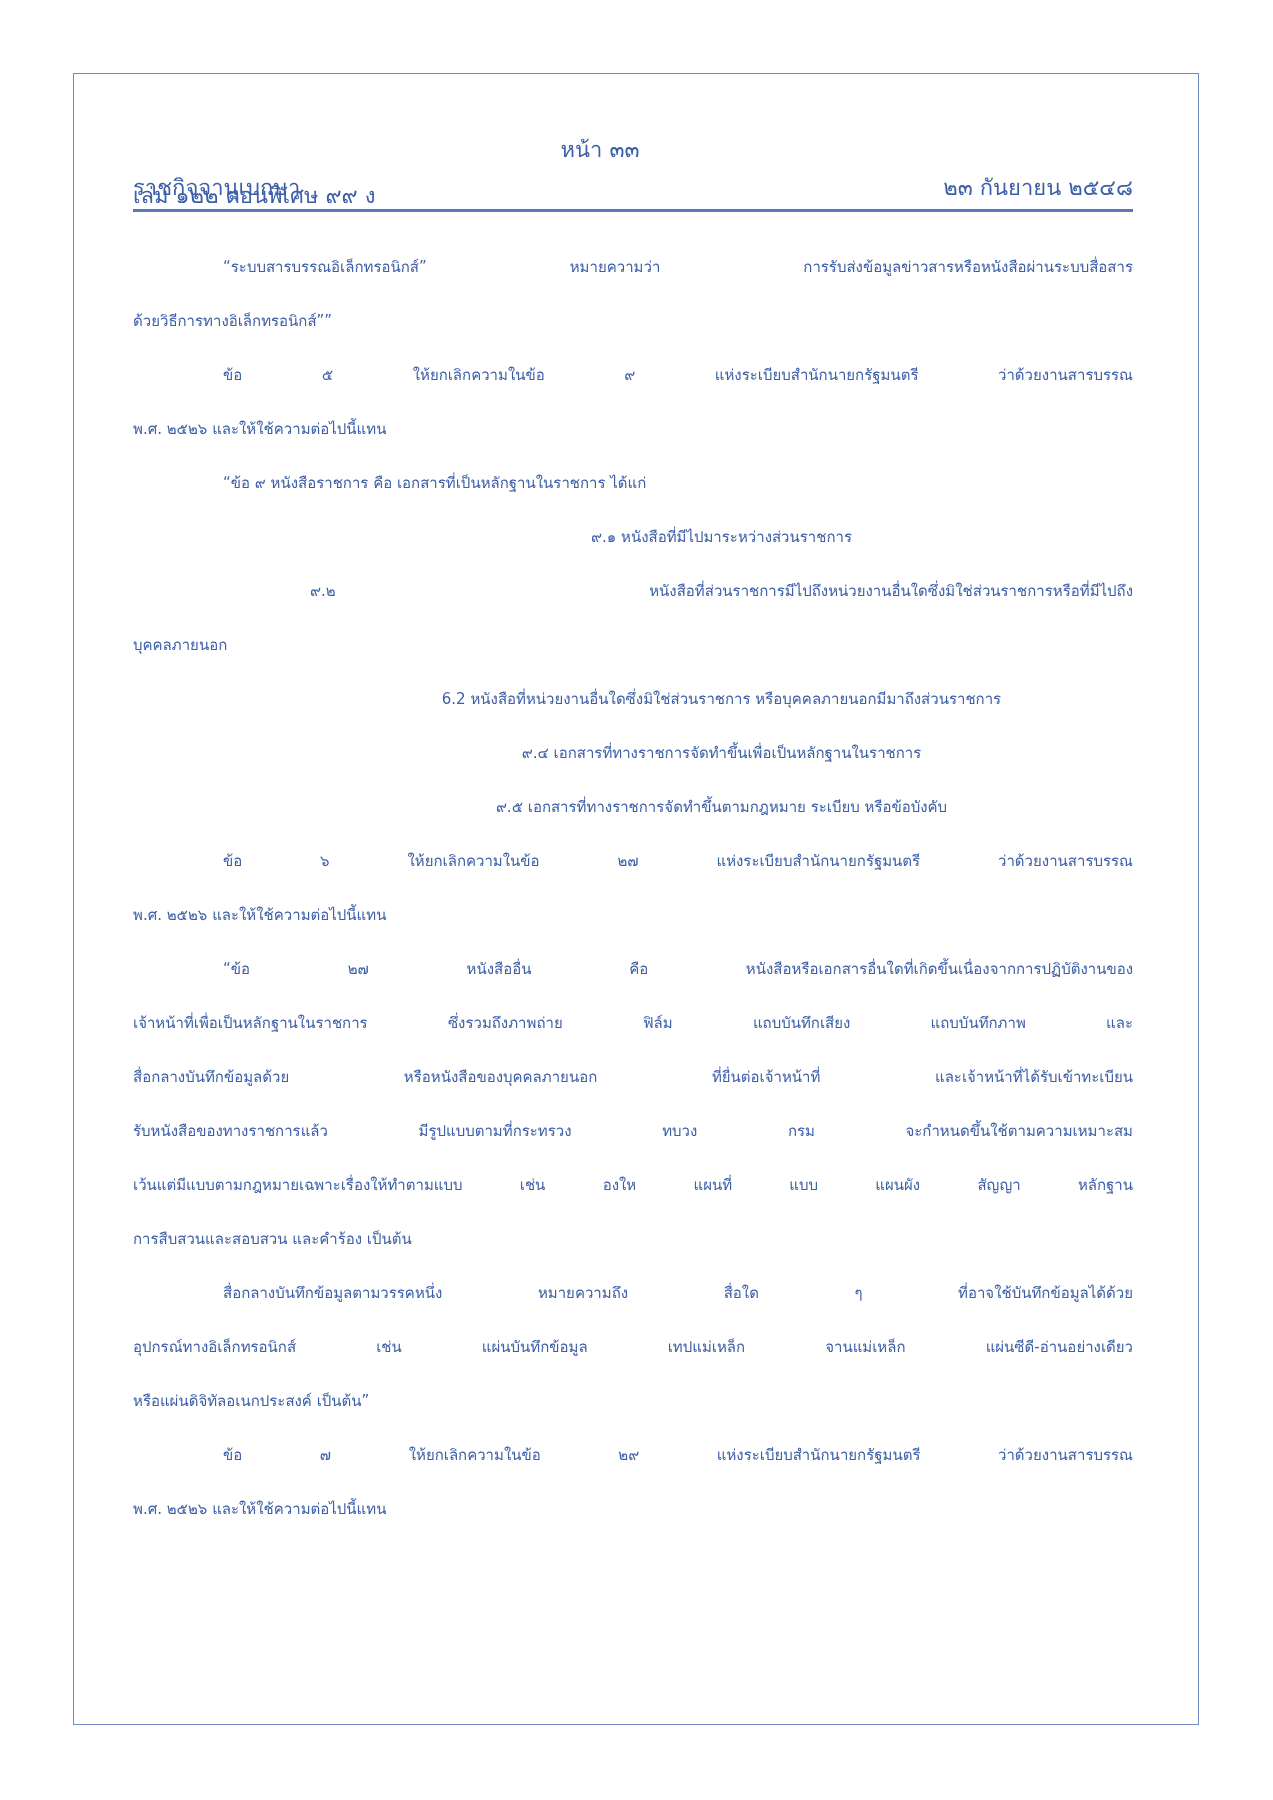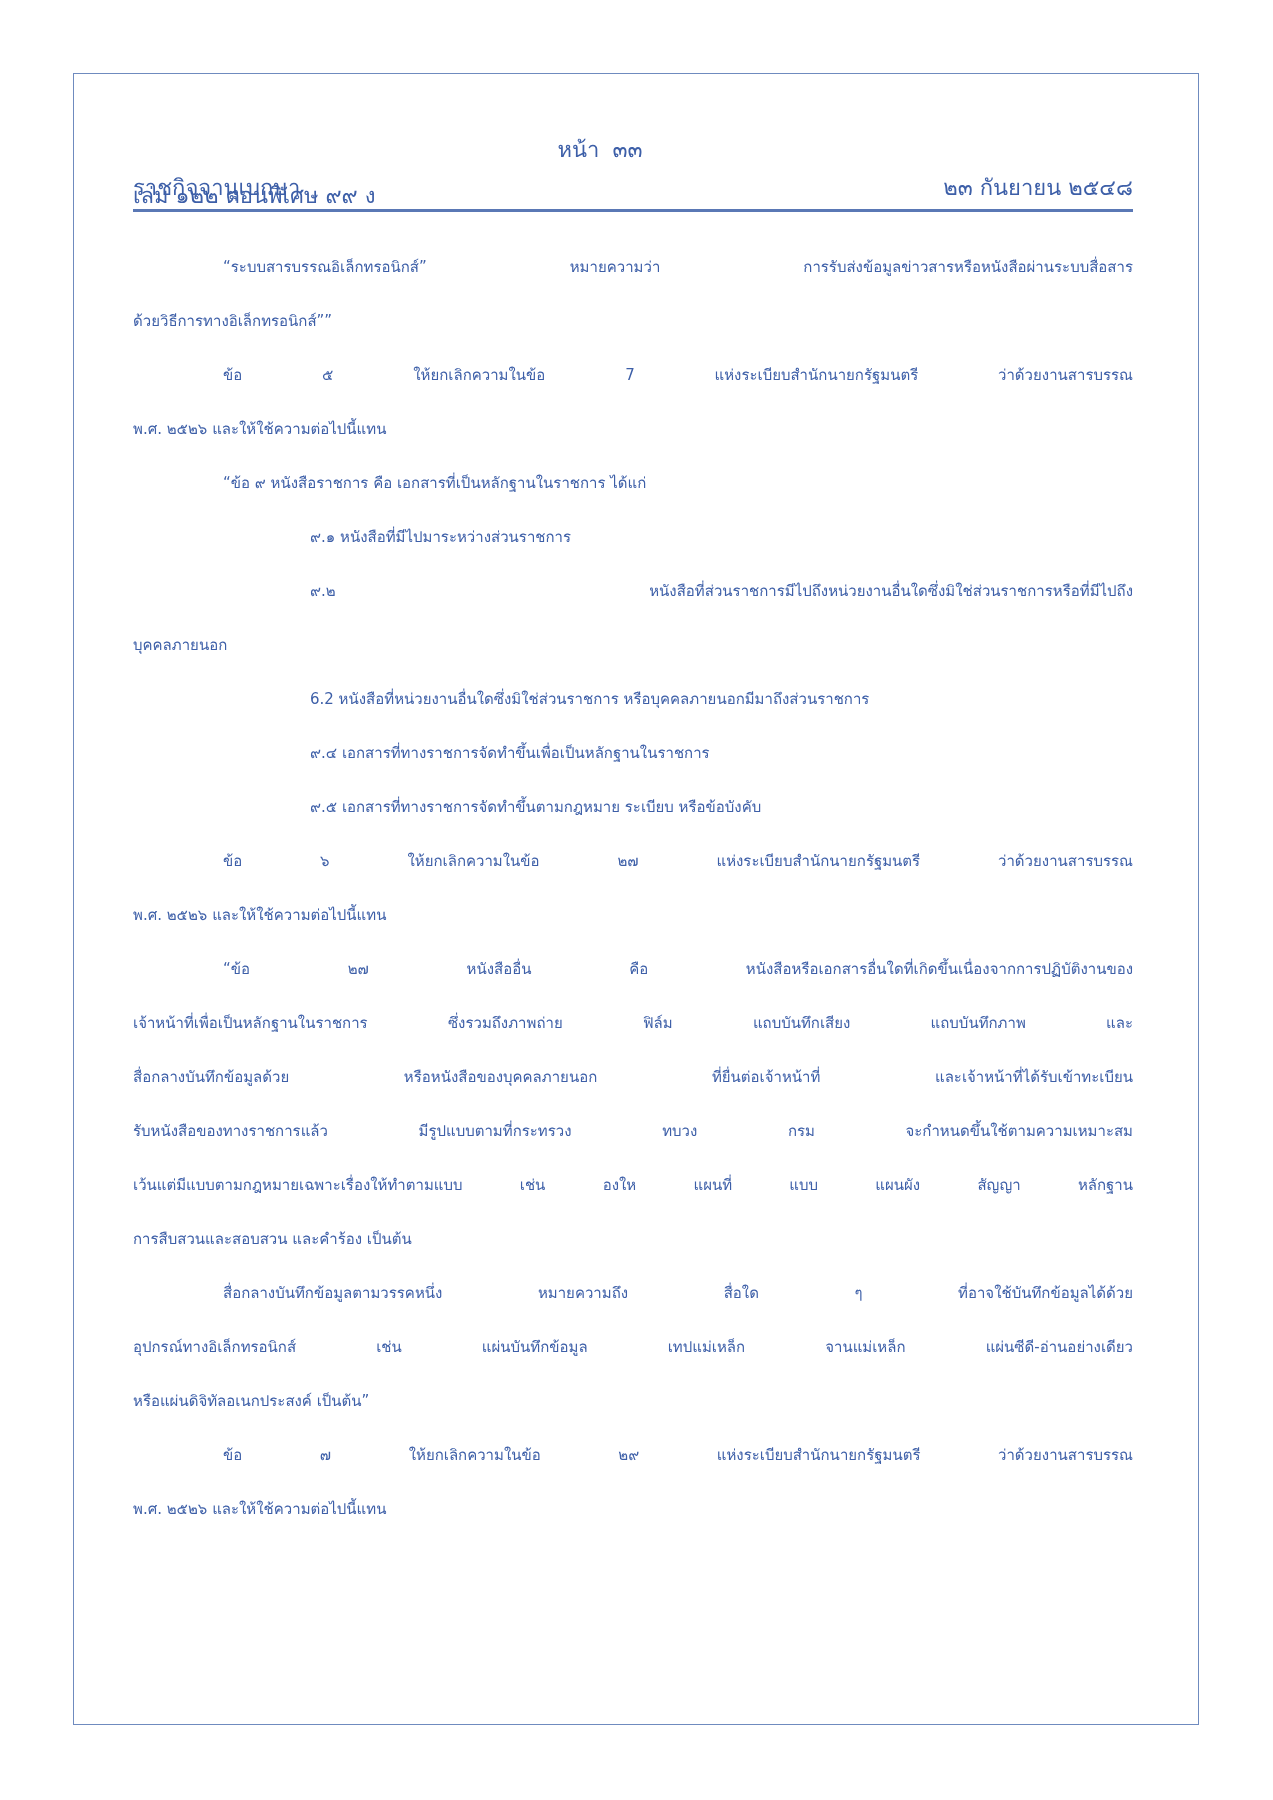--- a/index.html
+++ b/index.html
@@ -1,53 +1,53 @@
 <!DOCTYPE html>
 <html><head>
 <meta charset="utf-8">
 <style>
   html, body { margin: 0; padding: 0; background: #ffffff; }
   body { width: 1273px; height: 1800px; position: relative; overflow: hidden;
          font-family: "DejaVu Sans", "Liberation Sans", sans-serif; color: #3d5fa8; }
   .frame { position: absolute; left: 73px; top: 73px; width: 1126px; height: 1652px;
            border: 1.5px solid #6f8bbf; box-sizing: border-box; }
   .hdr-page { position: absolute; top: 132px; left: 0; width: 1200px; text-align: center;
-              font-size: 22px; font-family: Liberation Mono, monospace; }
+              font-size: 22px; }
   .hdr-row { position: absolute; top: 170px; left: 133px; width: 1000px; height: 34px;
              font-size: 22px; }
   .hdr-left { position: absolute; left: 0; top: 8px; }
   .hdr-center { position: absolute; left: 0; width: 1000px; top: 0; font-family: Liberation Mono, monospace; }
   .hdr-right { position: absolute; right: 0; top: 0; }
   .hdr-rule { position: absolute; top: 209px; left: 133px; width: 1000px; height: 3px;
               background: #5a78b5; }
   .body-text { position: absolute; top: 240px; left: 133px; width: 1000px;
                font-size: 15px; line-height: 54px; }
   .line { display: block; white-space: nowrap; height: 54px; }
   .just { text-align: justify; text-align-last: justify; white-space: normal; }
   .ind1 { padding-left: 90px; }
-  .ind2 { padding-left: 177px; }
+  .ind2 { padding-left: 177px; text-align: center; }
 </style>
 </head>
 <body>
 
 <div class="frame"></div>
 
 <div class="hdr-page">หน้า ๓๓</div>
 
 <div class="hdr-row">
   <span class="hdr-center">ราชกิจจานุเบกษา</span>
   <span class="hdr-left">เล่ม ๑๒๒ ตอนพิเศษ ๙๙ ง</span>
   <span class="hdr-right">๒๓ กันยายน ๒๕๔๘</span>
 </div>
 <div class="hdr-rule"></div>
 
 <div class="body-text">
   <span class="line ind1 just">“ระบบสารบรรณอิเล็กทรอนิกส์” หมายความว่า การรับส่งข้อมูลข่าวสารหรือหนังสือผ่านระบบสื่อสาร</span>
   <span class="line">ด้วยวิธีการทางอิเล็กทรอนิกส์””</span>
-  <span class="line ind1 just">ข้อ ๕ ให้ยกเลิกความในข้อ 7 แห่งระเบียบสำนักนายกรัฐมนตรี ว่าด้วยงานสารบรรณ</span>
+  <span class="line ind1 just">ข้อ ๕ ให้ยกเลิกความในข้อ ๙ แห่งระเบียบสำนักนายกรัฐมนตรี ว่าด้วยงานสารบรรณ</span>
   <span class="line">พ.ศ. ๒๕๒๖ และให้ใช้ความต่อไปนี้แทน</span>
   <span class="line ind1">“ข้อ ๙ หนังสือราชการ คือ เอกสารที่เป็นหลักฐานในราชการ ได้แก่</span>
   <span class="line ind2">๙.๑ หนังสือที่มีไปมาระหว่างส่วนราชการ</span>
   <span class="line ind2 just">๙.๒ หนังสือที่ส่วนราชการมีไปถึงหน่วยงานอื่นใดซึ่งมิใช่ส่วนราชการหรือที่มีไปถึง</span>
   <span class="line">บุคคลภายนอก</span>
   <span class="line ind2">6.2 หนังสือที่หน่วยงานอื่นใดซึ่งมิใช่ส่วนราชการ หรือบุคคลภายนอกมีมาถึงส่วนราชการ</span>
   <span class="line ind2">๙.๔ เอกสารที่ทางราชการจัดทำขึ้นเพื่อเป็นหลักฐานในราชการ</span>
   <span class="line ind2">๙.๕ เอกสารที่ทางราชการจัดทำขึ้นตามกฎหมาย ระเบียบ หรือข้อบังคับ</span>
   <span class="line ind1 just">ข้อ ๖ ให้ยกเลิกความในข้อ ๒๗ แห่งระเบียบสำนักนายกรัฐมนตรี ว่าด้วยงานสารบรรณ</span>
   <span class="line">พ.ศ. ๒๕๒๖ และให้ใช้ความต่อไปนี้แทน</span>

